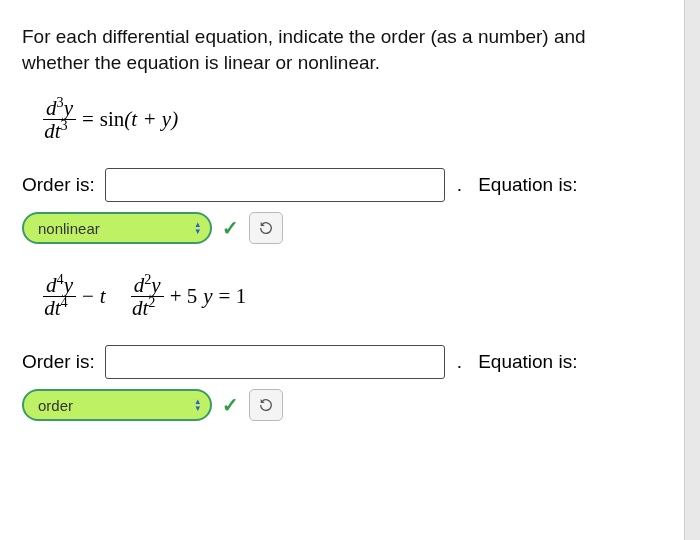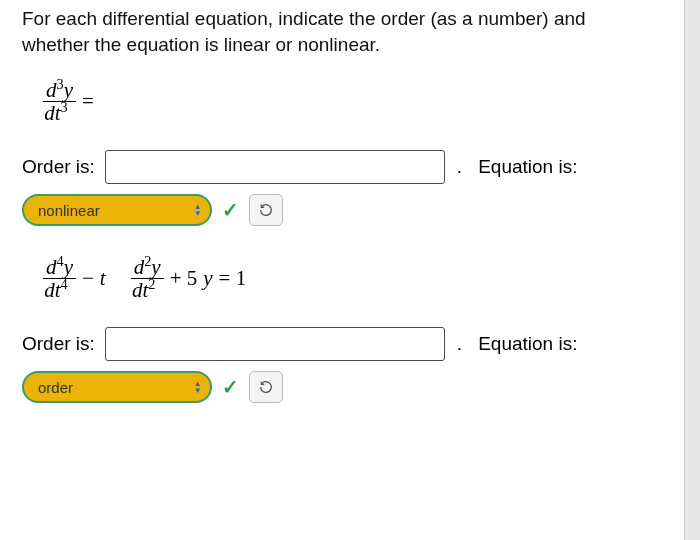--- a/index.html
+++ b/index.html
@@ -16,21 +16,21 @@
   .scroll-edge {
     position: absolute;
     right: 0;
     top: 0;
     width: 16px;
     height: 540px;
     background: #e8e8e8;
     border-left: 1px solid #ccc;
   }
   .content {
-    padding: 6px 22px 18px 22px;
+    padding: 24px 22px 18px 22px;
     width: 680px;
   }
   .prompt {
     font-size: 19px;
     line-height: 1.35;
     margin-bottom: 22px;
     color: #111;
   }
   .eqn {
     font-family: "Cambria Math", "Times New Roman", serif;
@@ -75,21 +75,21 @@
     display: flex;
     align-items: center;
     gap: 10px;
     margin: 10px 0 30px 0;
   }
   .pill {
     display: flex;
     align-items: center;
     justify-content: space-between;
     border: 2px solid #3b9b66;
-    background: #eab308;
+    background: #bef264;
     border-radius: 18px;
     height: 32px;
     width: 190px;
     padding: 0 10px 0 14px;
     font-size: 15px;
     color: #333;
     cursor: pointer;
   }
   .stepper {
     display: inline-flex;
@@ -126,20 +126,21 @@
 <div class="content">
 
   <div class="prompt">For each differential equation, indicate the order (as a number) and whether the equation is linear or nonlinear.</div>
 
   <div class="eqn">
     <span class="frac">
       <span class="num"><i>d</i><sup>3</sup><i>y</i></span>
       <span class="den"><i>dt</i><sup>3</sup></span>
     </span>
     <span class="upright">=</span>
+    <span><span class="upright">sin</span>(<i>t</i> + <i>y</i>)</span>
   </div>
 
   <div class="row">
     <span class="label">Order is:</span>
     <input class="order-input" type="text" value="" style="">
     <span class="period">.</span>
     <span class="label">Equation is:</span>
   </div>
 
   <div class="select-wrap">

